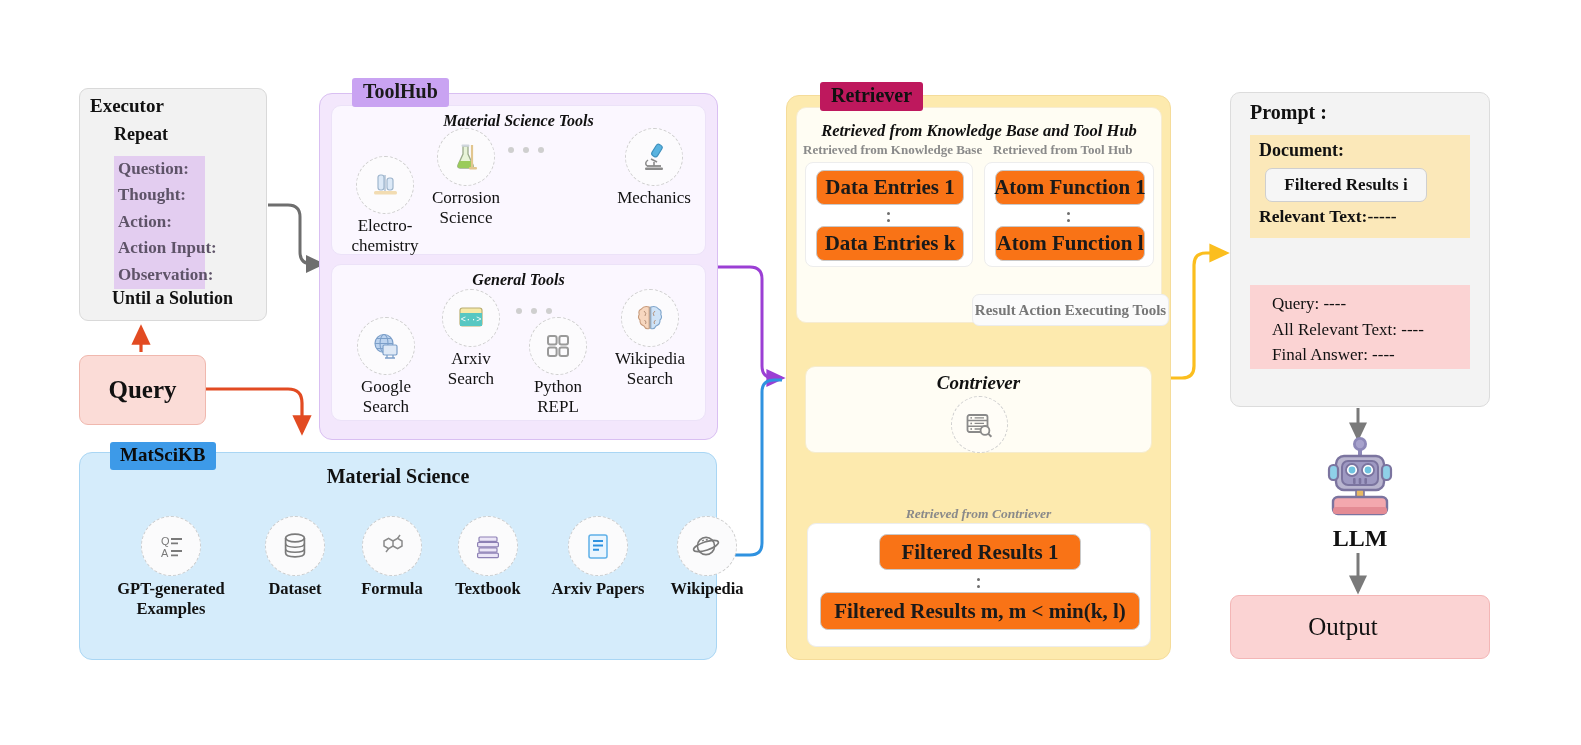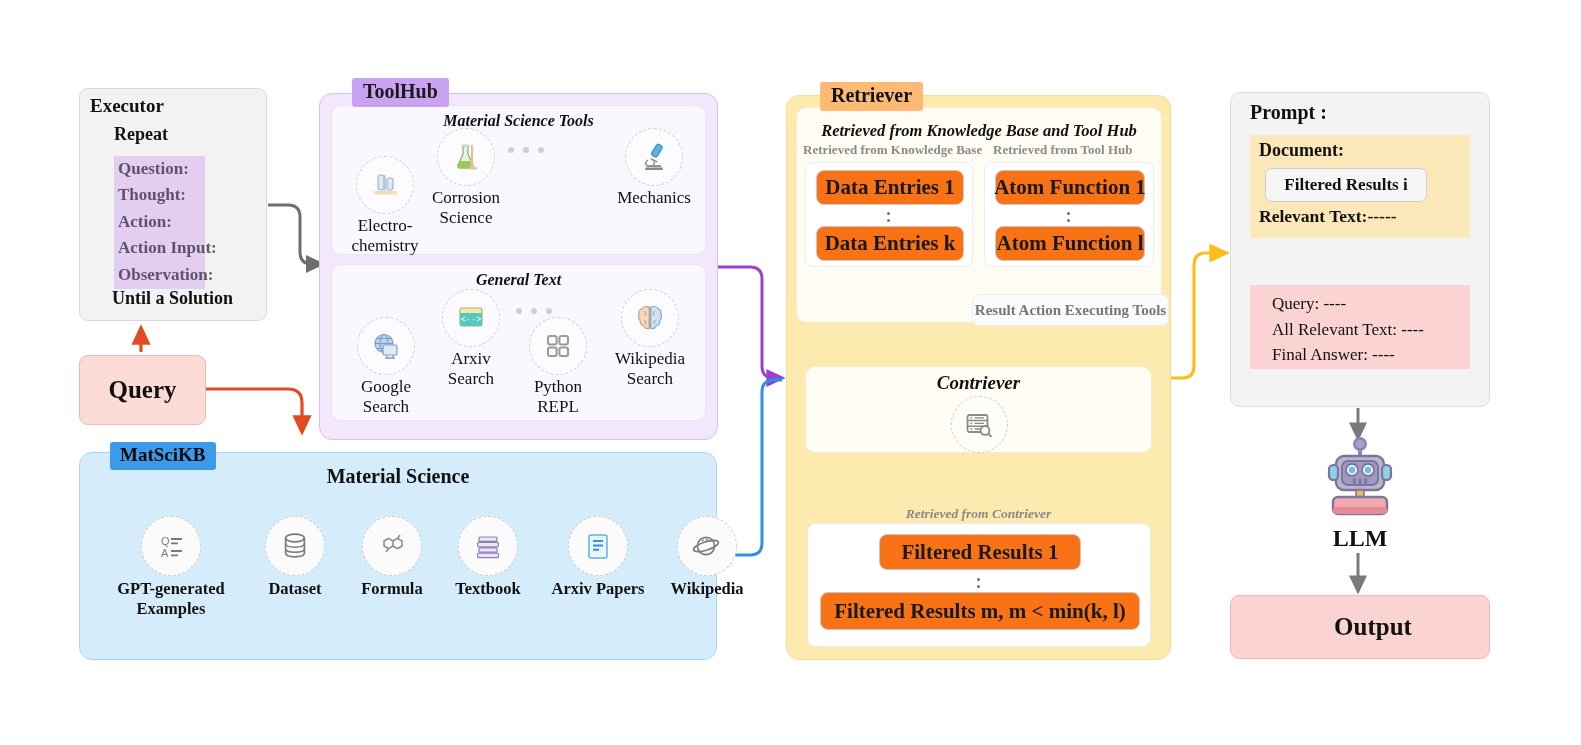--- a/index.html
+++ b/index.html
@@ -50,21 +50,21 @@
                   border-radius:3px;font-size:19px;font-weight:bold;color:#0c0c0c;}
   #ms-root{position:absolute;width:100%;top:12px;text-align:center;font-size:20px;font-weight:bold;}
   .kb{position:absolute;text-align:center;}
   .kbcirc{width:58px;height:58px;border-radius:50%;border:1.8px dashed #cdcdcd;
           background:#fbfbfc;display:flex;align-items:center;justify-content:center;margin:0 auto;}
   .kblabel{font-size:16.5px;font-weight:bold;line-height:19.5px;margin-top:3px;white-space:nowrap;}
 
   
   #retriever{left:786px;top:95px;width:383px;height:563px;background:#fdeaae;
              border:1.6px solid #f5dc9a;border-radius:13px;}
-  #retriever-badge{left:820px;top:82px;background:#fdba74;padding:2px 11px 4px 11px;
+  #retriever-badge{left:820px;top:82px;background:#be185d;padding:2px 11px 4px 11px;
                    border-radius:3px;font-size:20px;font-weight:bold;color:#111;}
   #rkb-panel{position:absolute;left:9px;top:11px;width:364px;height:214px;background:#fffdf3;
              border:1.3px solid #f7ecd1;border-radius:10px;}
   #rkb-title{position:absolute;width:100%;top:13px;text-align:center;font-size:16.5px;
              font-style:italic;font-weight:bold;}
   .sublabel{position:absolute;font-size:13px;font-weight:bold;color:#8a8a8a;white-space:nowrap;}
   .whitebox{position:absolute;background:#ffffff;border:1.2px solid #ededed;border-radius:8px;}
   .chip{position:absolute;background:#f97316;border:1.3px solid #c9c9c9;border-radius:8px;
         display:flex;align-items:center;justify-content:center;font-size:21px;font-weight:bold;
         color:#1a1a1a;white-space:nowrap;}
@@ -99,21 +99,21 @@
   #qa-box div{font-size:17px;font-weight:normal;line-height:25.5px;padding-left:22px;white-space:nowrap;}
   #qa-box .inner{padding-top:6px;}
 
   
   #llm-wrap{left:1318px;top:435px;width:84px;height:120px;text-align:center;}
   #llm-label{position:absolute;left:0;top:90px;width:84px;text-align:center;font-size:24px;
              font-weight:bold;}
   #output{left:1230px;top:595px;width:258px;height:62px;background:#fbd3d3;
           border:1.4px solid #f3b6b6;border-radius:9px;}
   #output span{position:absolute;left:0;top:0;width:224px;height:62px;display:flex;
-               align-items:center;justify-content:center;font-size:25px;font-weight:bold;padding-left:30px;}
+               align-items:center;justify-content:center;font-size:25px;font-weight:normal;}
 </style>
 </head>
 <body>
 
 <div class="wrap">
 
   <svg class="layer">
     <defs>
       <marker id="ar-gray" markerWidth="7" markerHeight="7" refX="5.4" refY="3" orient="auto">
         <path d="M0,0 L6.4,3 L0,6 Z" fill="#6e6e6e"></path>
@@ -238,21 +238,21 @@
       </div>
 
       <div class="dots" style="left:176px;top:41px;">
         <i></i>
           <i></i>
           <i></i>
       </div>
     </div>
 
     <div class="tool-panel" id="gt-panel">
-      <div class="panel-head">General Text</div>
+      <div class="panel-head">General Tools</div>
 
       <div class="tool" style="left:14px;top:52px;width:80px;">
         <div class="tcirc">
           <svg width="32" height="32" viewBox="0 0 32 32">
             <circle cx="14" cy="13.5" r="9" fill="#bcd3ef" stroke="#7c9fc9" stroke-width="1.2"></circle>
             <ellipse cx="14" cy="13.5" rx="4" ry="9" fill="none" stroke="#7c9fc9" stroke-width="1.1"></ellipse>
             <path d="M5 13.5 L23 13.5 M6.5 8.5 L21.5 8.5 M6.5 18.5 L21.5 18.5" stroke="#7c9fc9" stroke-width="1.1"></path>
             <rect x="13" y="15" width="14" height="10" rx="1.4" fill="#dfe9f6" stroke="#7c9fc9" stroke-width="1.2"></rect>
             <path d="M17 25 L17 28 M23 25 L23 28 M15 28 L25 28" stroke="#7c9fc9" stroke-width="1.3"></path>
           </svg>

